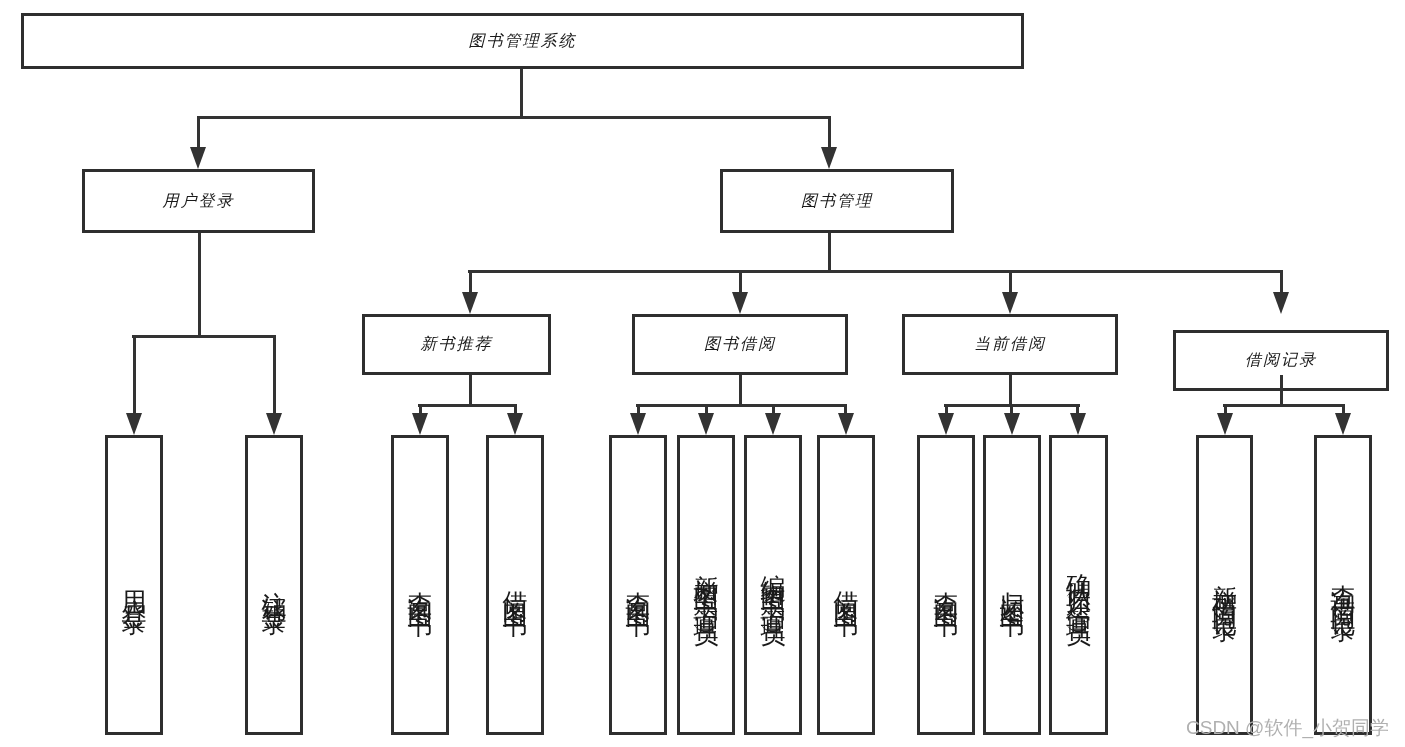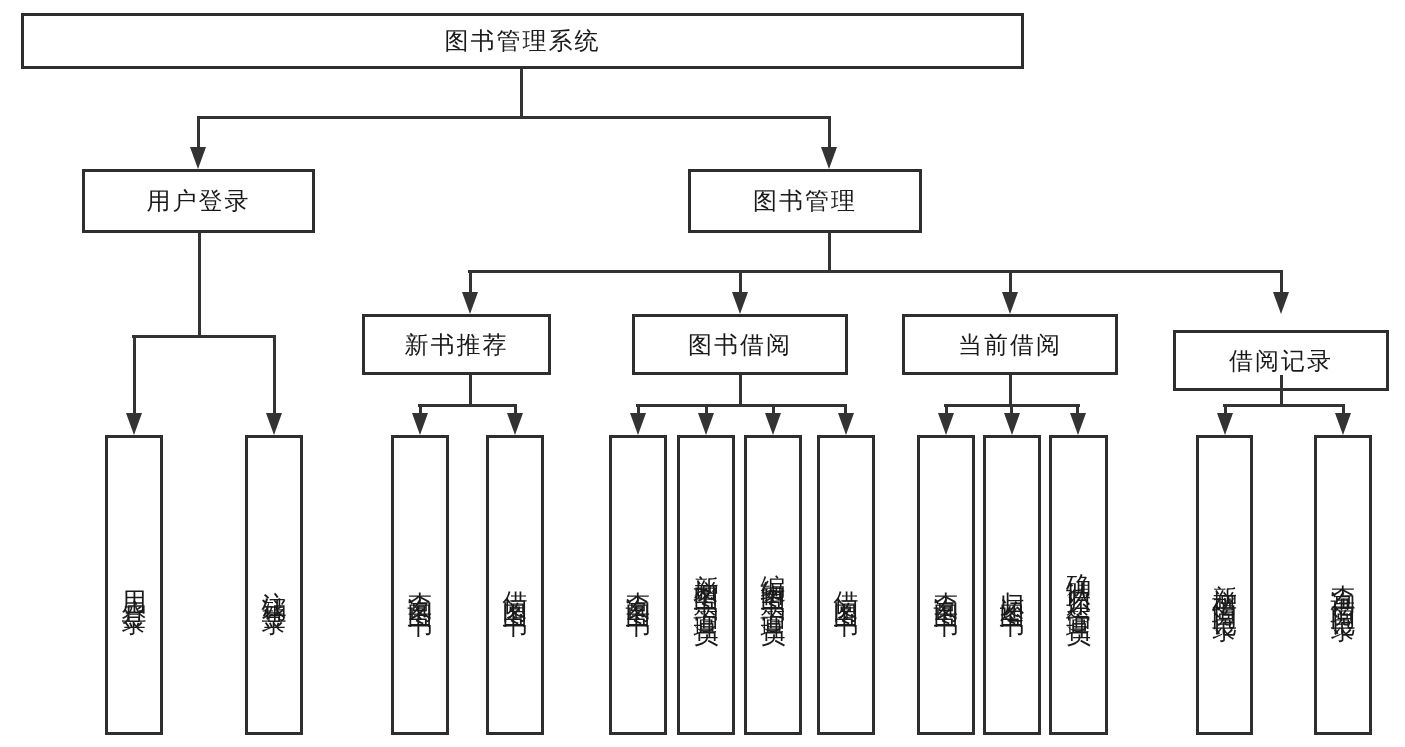--- a/index.html
+++ b/index.html
@@ -17,21 +17,21 @@
   
   .box {
     position: absolute;
     background: #ffffff;
     border: 3px solid #2e2e2e;
     display: flex;
     align-items: center;
     justify-content: center;
     color: #1a1a1a;
   }
-  .hbox { font-size: 24px; letter-spacing: 2px; }
+  .hbox { font-size: 16px; letter-spacing: 2px; font-style: italic; }
   .leaf span {
     writing-mode: vertical-rl;
     text-orientation: mixed;
     font-size: 25px;
     letter-spacing: 7px;
     line-height: 1;
     color: #1a1a1a;
   }
 
   
@@ -66,21 +66,21 @@
   <div class="line" style="left:520px;top:69px;width:3px;height:50px"></div>
   <div class="line" style="left:197px;top:116px;width:634px;height:3px"></div>
   <div class="line" style="left:197px;top:118px;width:3px;height:32px"></div>
   <div class="line" style="left:828px;top:118px;width:3px;height:32px"></div>
   <div class="arrow" style="left:190px;top:147px"></div>
   <div class="arrow" style="left:821px;top:147px"></div>
 
   <div class="box hbox" style="left:82px;top:169px;width:233px;height:64px">
     <span>用户登录</span>
   </div>
-  <div class="box hbox" style="left:688px;top:169px;width:234px;height:64px">
+  <div class="box hbox" style="left:720px;top:169px;width:234px;height:64px">
     <span>图书管理</span>
   </div>
 
   <div class="line" style="left:198px;top:233px;width:3px;height:104px"></div>
   <div class="line" style="left:132px;top:335px;width:144px;height:3px"></div>
   <div class="line" style="left:133px;top:337px;width:3px;height:78px"></div>
   <div class="line" style="left:273px;top:337px;width:3px;height:78px"></div>
   <div class="arrow" style="left:126px;top:413px"></div>
   <div class="arrow" style="left:266px;top:413px"></div>
 
@@ -179,14 +179,15 @@
     <span>确认归还（管理员）</span>
   </div>
 
   <div class="box leaf" style="left:1196px;top:435px;width:57px;height:300px">
     <span>新增借阅记录</span>
   </div>
   <div class="box leaf" style="left:1314px;top:435px;width:58px;height:300px">
     <span>查询借阅记录</span>
   </div>
 
+  <div class="watermark">CSDN @软件_小贺同学</div>
 
 </div>
 
 </body></html>

